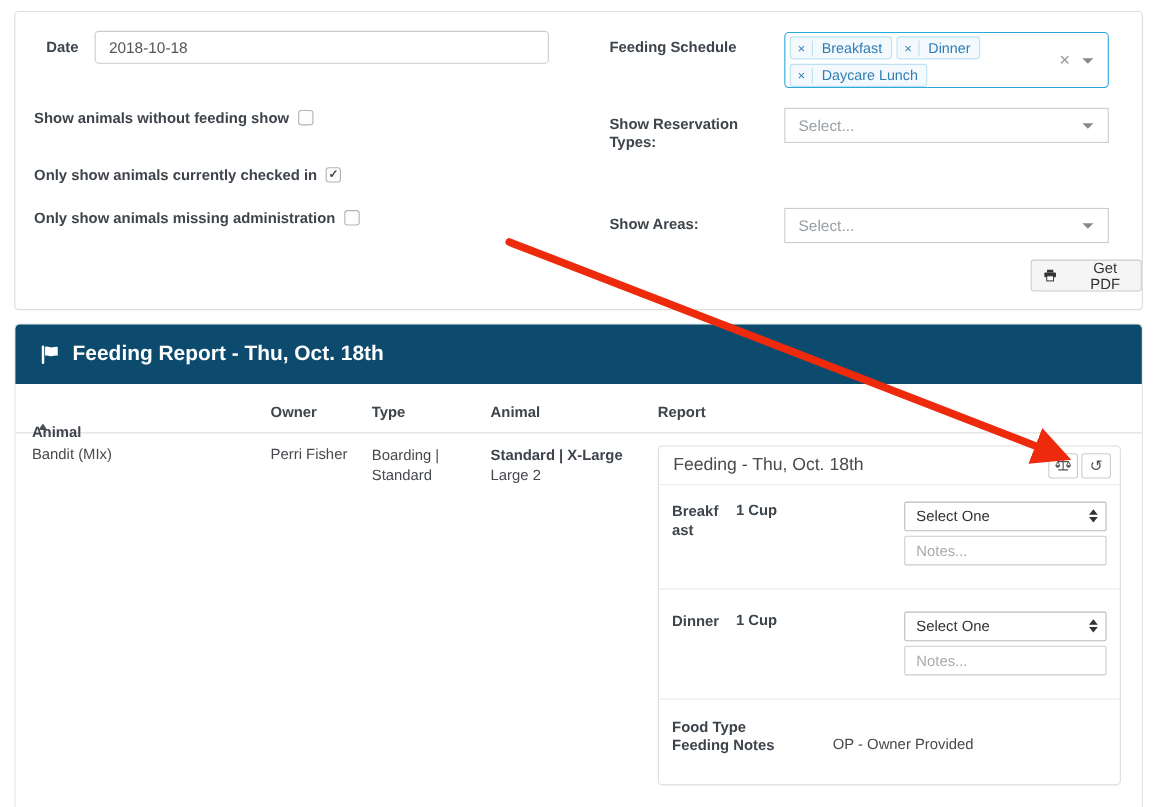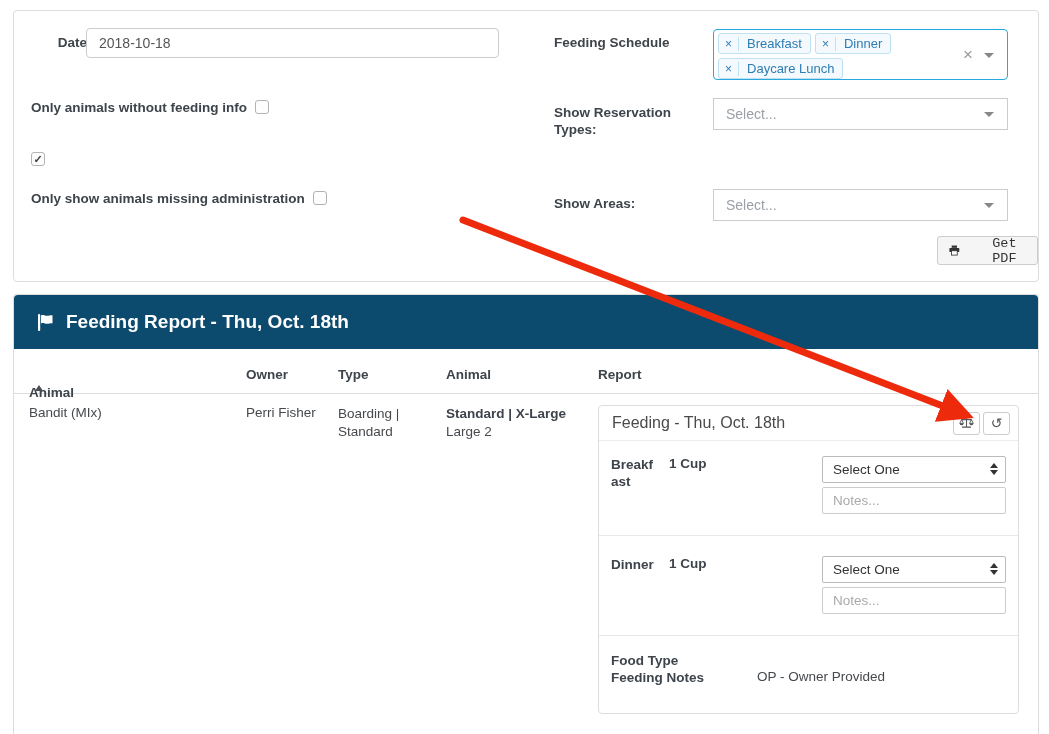--- a/index.html
+++ b/index.html
@@ -6,21 +6,21 @@
   html, body { width: 1049px; height: 734px; }
   body {
     position: relative; background: #fff; overflow: hidden;
     font-family: "Liberation Sans", sans-serif; color: #46494d; font-size: 13.5px;
   }
   .panel-top {
     position: absolute; left: 13px; top: 10px; width: 1026px; height: 272px;
     border: 1px solid #ddd; border-radius: 4px; background: #fff;
   }
   .lbl { font-weight: bold; color: #3e444b; font-size: 13.5px; }
-  .date-label { position: absolute; left: 28px; top: 24px; width: 45px; text-align: right; }
+  .date-label { position: absolute; left: 28px; top: 24px; width: 45px; text-align: left; }
   .date-input {
     position: absolute; left: 72px; top: 17px; width: 413px; height: 30px;
     border: 1px solid #ccc; border-radius: 4px; padding: 0 12px;
     font-family: "Liberation Sans", sans-serif; font-size: 14px; color: #555; background: #fff;
   }
   .chk-row { position: absolute; display: flex; align-items: center; gap: 8px; height: 16px; }
   .chk-row.r1 { left: 17px; top: 88px; }
   .chk-row.r2 { left: 17px; top: 140px; }
   .chk-row.r3 { left: 17px; top: 179px; }
   .checkbox {
@@ -54,21 +54,21 @@
     position: absolute; left: 699px; top: 87px; width: 295px; height: 32px;
     border: 1px solid #ccc; border-radius: 0; background: #fff;
     display: flex; align-items: center; padding: 0 12px; color: #9aa0a5; font-size: 14px; cursor: pointer;
   }
   .sel-box.areas { top: 178px; }
   .sel-box .caret-down { position: absolute; right: 13px; }
   .pdf-btn {
     position: absolute; left: 923px; top: 225px; height: 29px; padding: 0 11px;
     border: 1px solid #ccc; border-radius: 3px; background: #f5f5f5;
     display: flex; align-items: center; gap: 23px; font-size: 13.5px; color: #333; cursor: pointer;
-    font-family: Liberation Mono, monospace;
+    font-family: Liberation Sans, sans-serif;
   }
   .panel-bottom {
     position: absolute; left: 13px; top: 294px; width: 1026px; height: 440px;
     border: 1px solid #ddd; border-radius: 4px 4px 0 0; background: #fff; border-bottom: none;
   }
   .teal-header {
     height: 54px; background: #0c4a6e; border-radius: 4px 4px 0 0;
     display: flex; align-items: center; gap: 11px; padding-left: 22px;
     color: #fff; font-size: 19px; font-weight: bold;
   }
@@ -123,24 +123,25 @@
   svg.ic { display: block; }
 </style>
 </head>
 <body>
 
 <div class="panel-top">
   <span class="lbl date-label">Date</span>
   <input class="date-input" type="text" value="2018-10-18" style="">
 
   <div class="chk-row r1">
-    <span class="lbl">Only animals without feeding info</span>
+    <span class="lbl">Show animals without feeding show</span>
     <span class="checkbox"></span>
   </div>
   <div class="chk-row r2">
+    <span class="lbl">Only show animals currently checked in</span>
     <span class="checkbox checked"></span>
   </div>
   <div class="chk-row r3">
     <span class="lbl">Only show animals missing administration</span>
     <span class="checkbox"></span>
   </div>
 
   <span class="lbl fs-label">Feeding Schedule</span>
   <div class="multiselect">
     <span class="tag">

